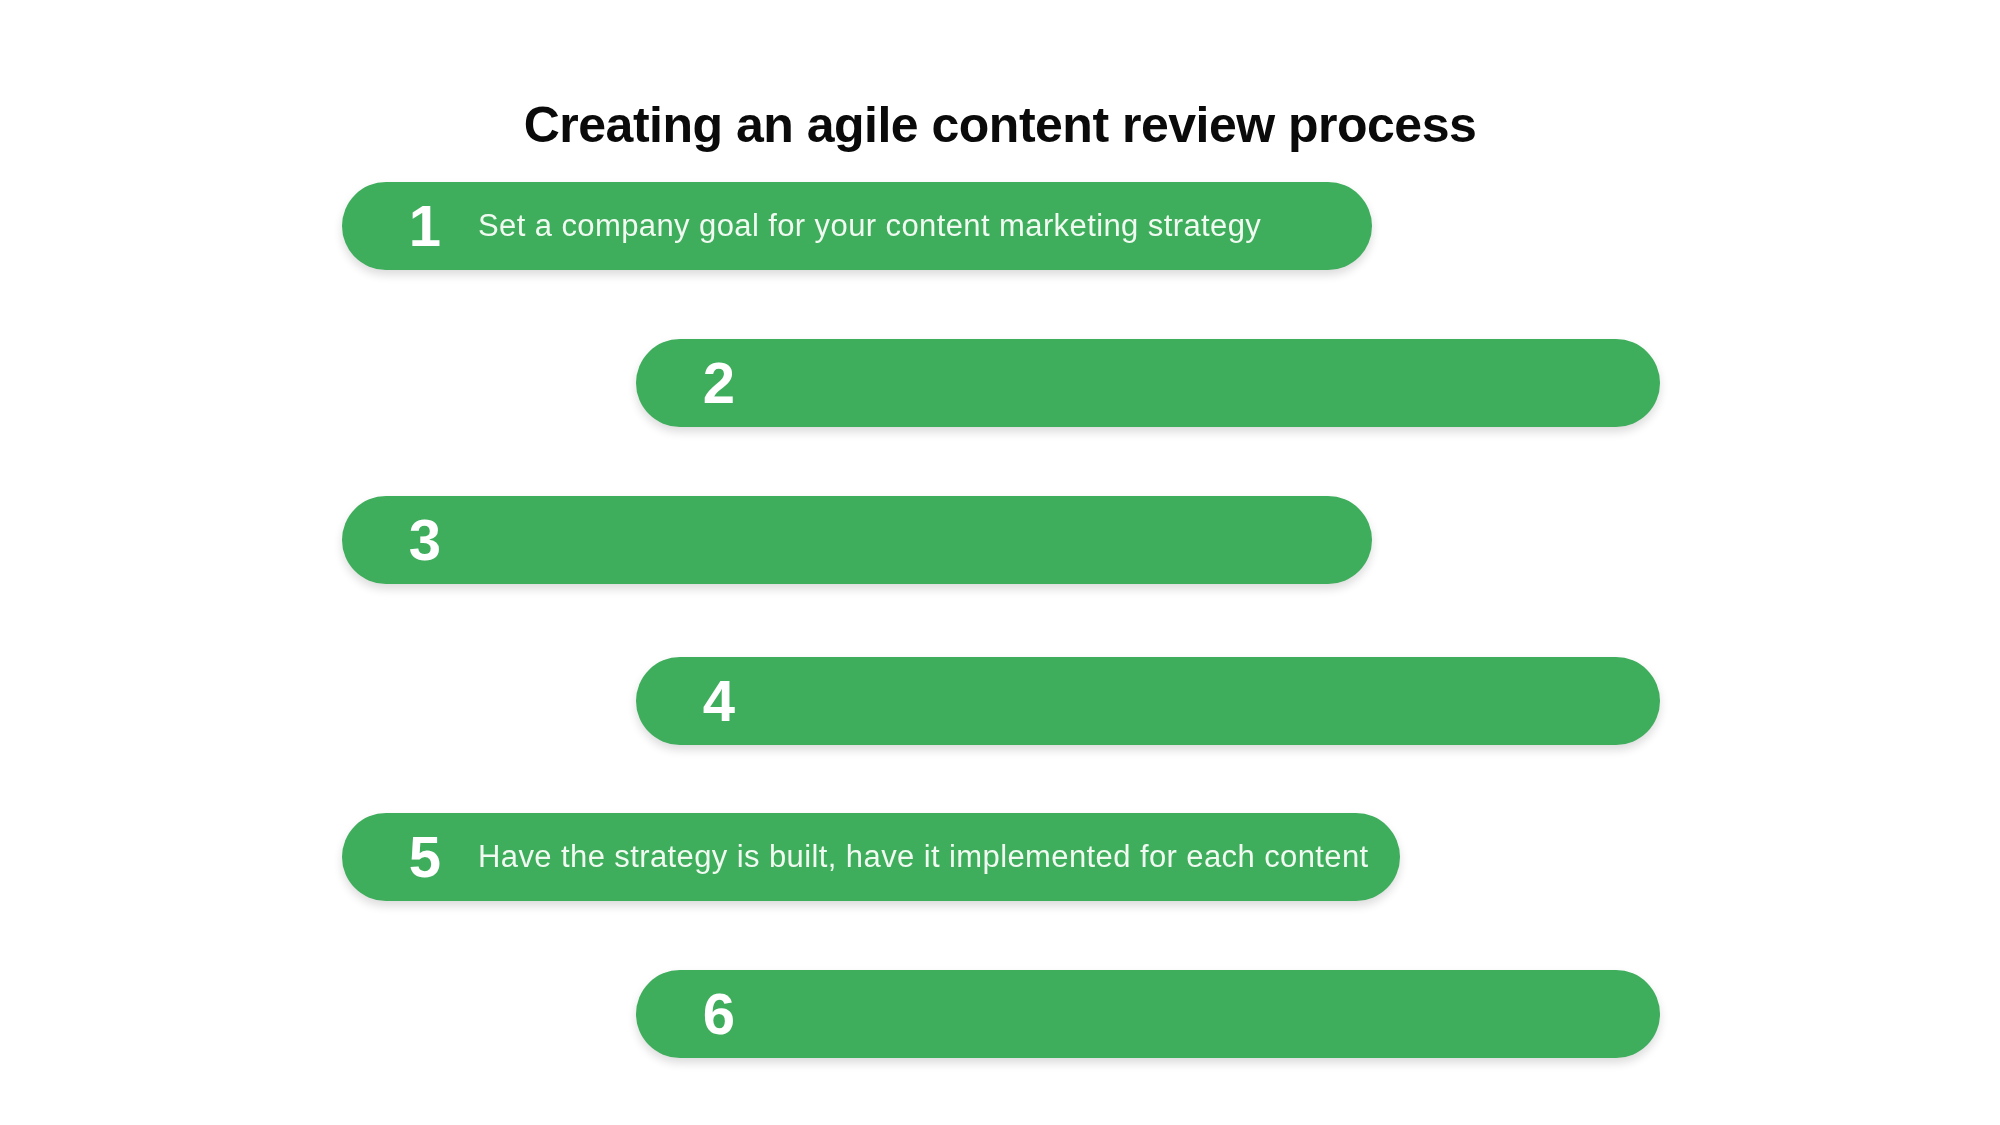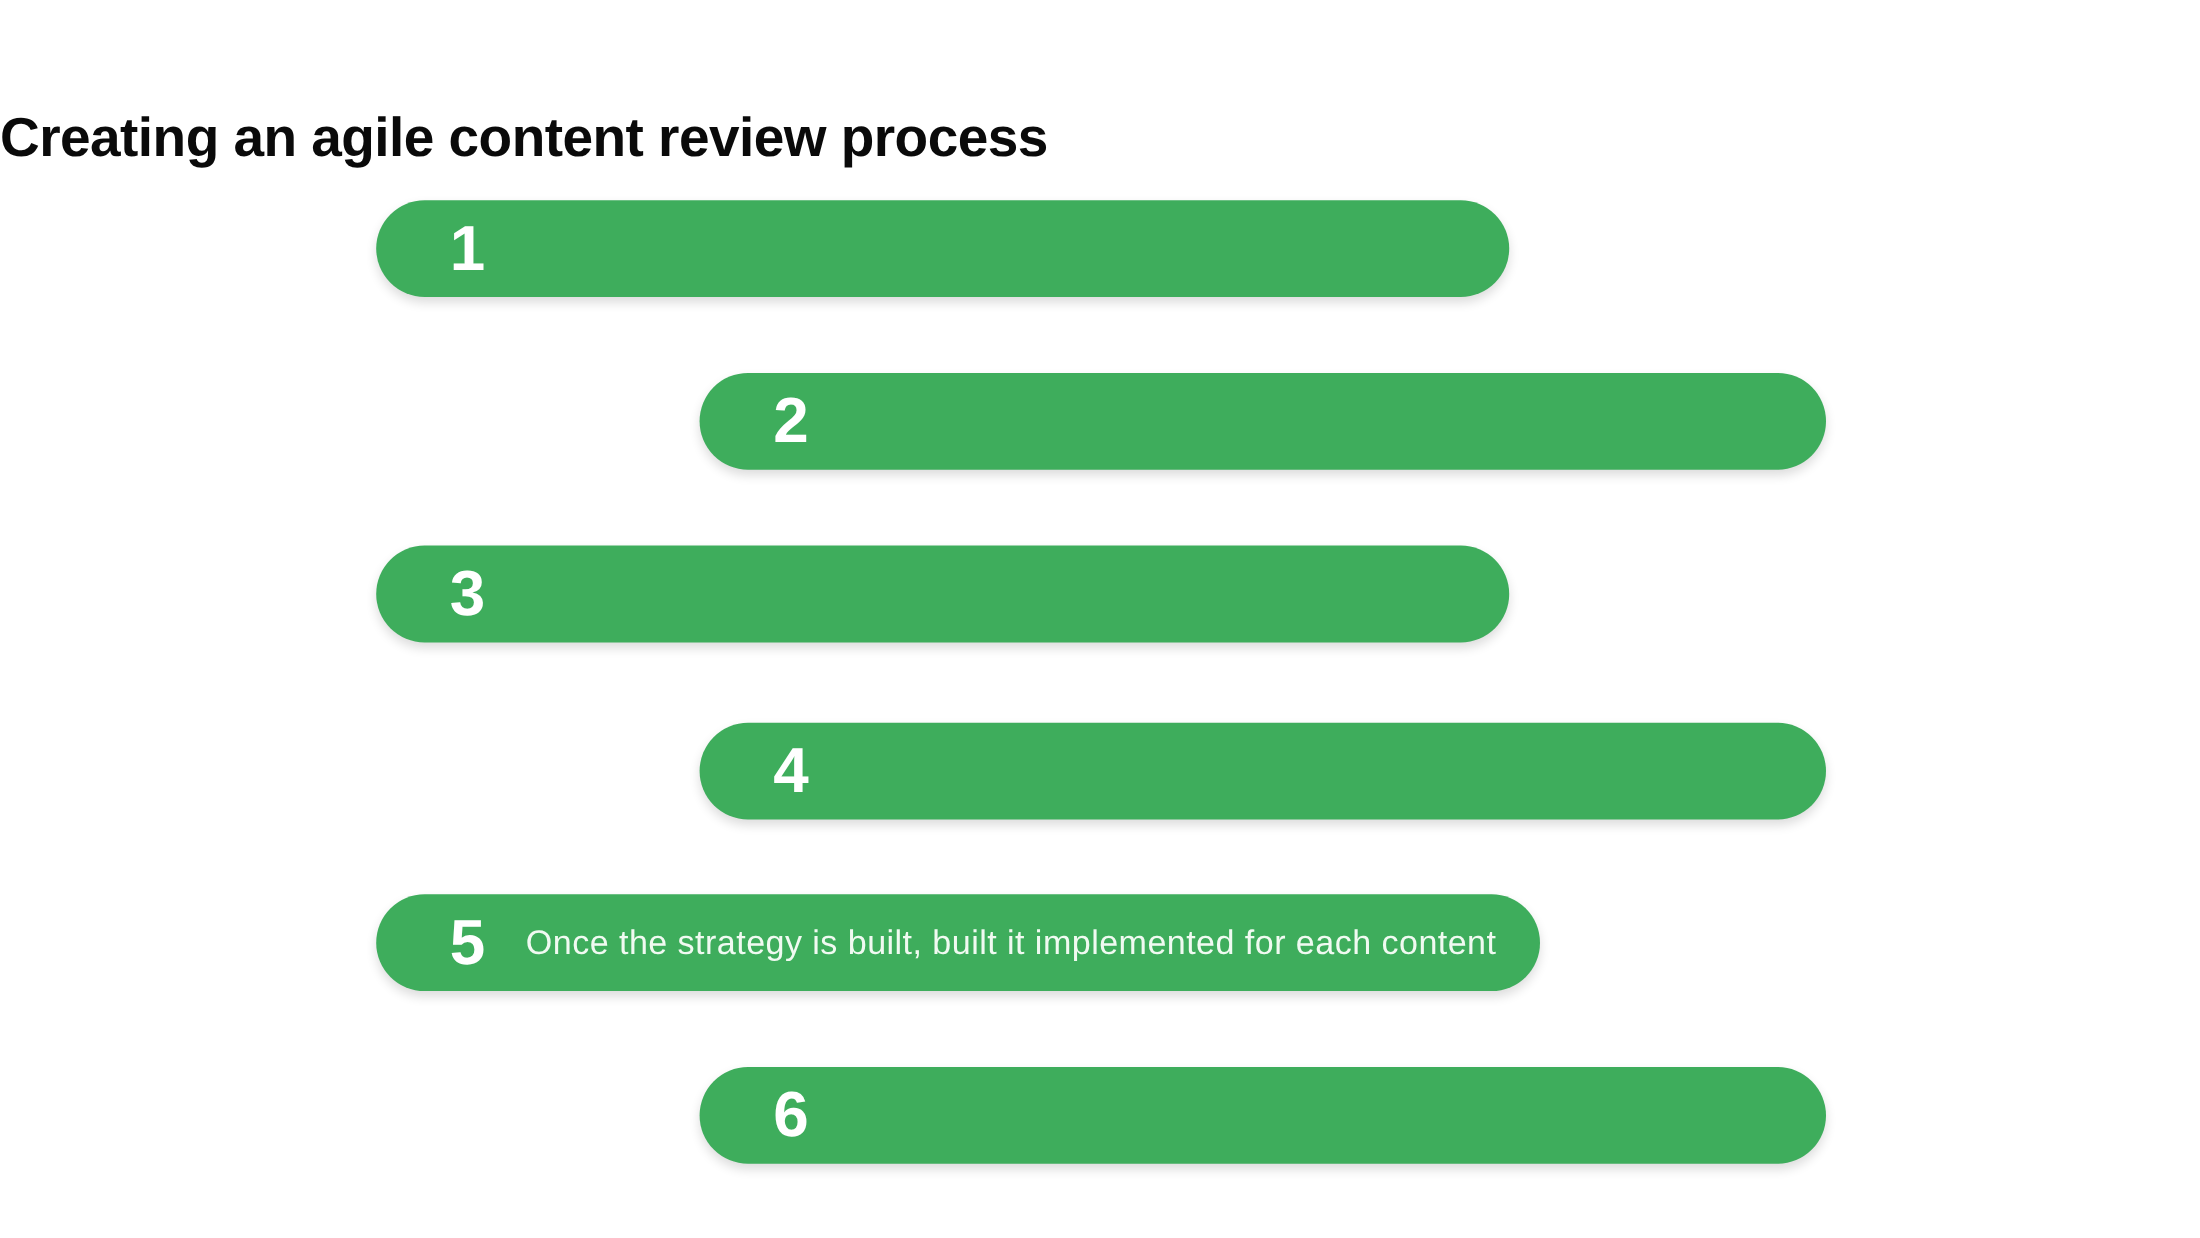--- a/index.html
+++ b/index.html
@@ -13,21 +13,21 @@
     height: 1125px;
     background: var(--background-color, #ffffff);
     font-family: "Liberation Sans", sans-serif;
     overflow: hidden;
   }
   .title {
     position: absolute;
     top: 62px;
     left: 0;
     right: 0;
-    text-align: left;
+    text-align: center;
     font-size: 50px;
     line-height: 58px;
     font-weight: 800;
     letter-spacing: -0.5px;
     color: var(--title-color, #0a0a0a);
   }
   .pill {
     position: absolute;
     height: 88px;
     border-radius: 44px;
@@ -62,36 +62,37 @@
 </style>
 </head>
 <body>
 
 <div class="canvas">
 
   <h1 class="title">Creating an agile content review process</h1>
 
   <div class="pill pill-1">
     <span class="num">1</span>
+    <span class="label">Set a company goal for your content marketing strategy</span>
   </div>
 
   <div class="pill pill-2">
     <span class="num">2</span>
   </div>
 
   <div class="pill pill-3">
     <span class="num">3</span>
   </div>
 
   <div class="pill pill-4">
     <span class="num">4</span>
   </div>
 
   <div class="pill pill-5">
     <span class="num">5</span>
-    <span class="label">Once the strategy is built, built it implemented for each content</span>
+    <span class="label">Have the strategy is built, have it implemented for each content</span>
   </div>
 
   <div class="pill pill-6">
     <span class="num">6</span>
   </div>
 
 </div>
 
 </body></html>

